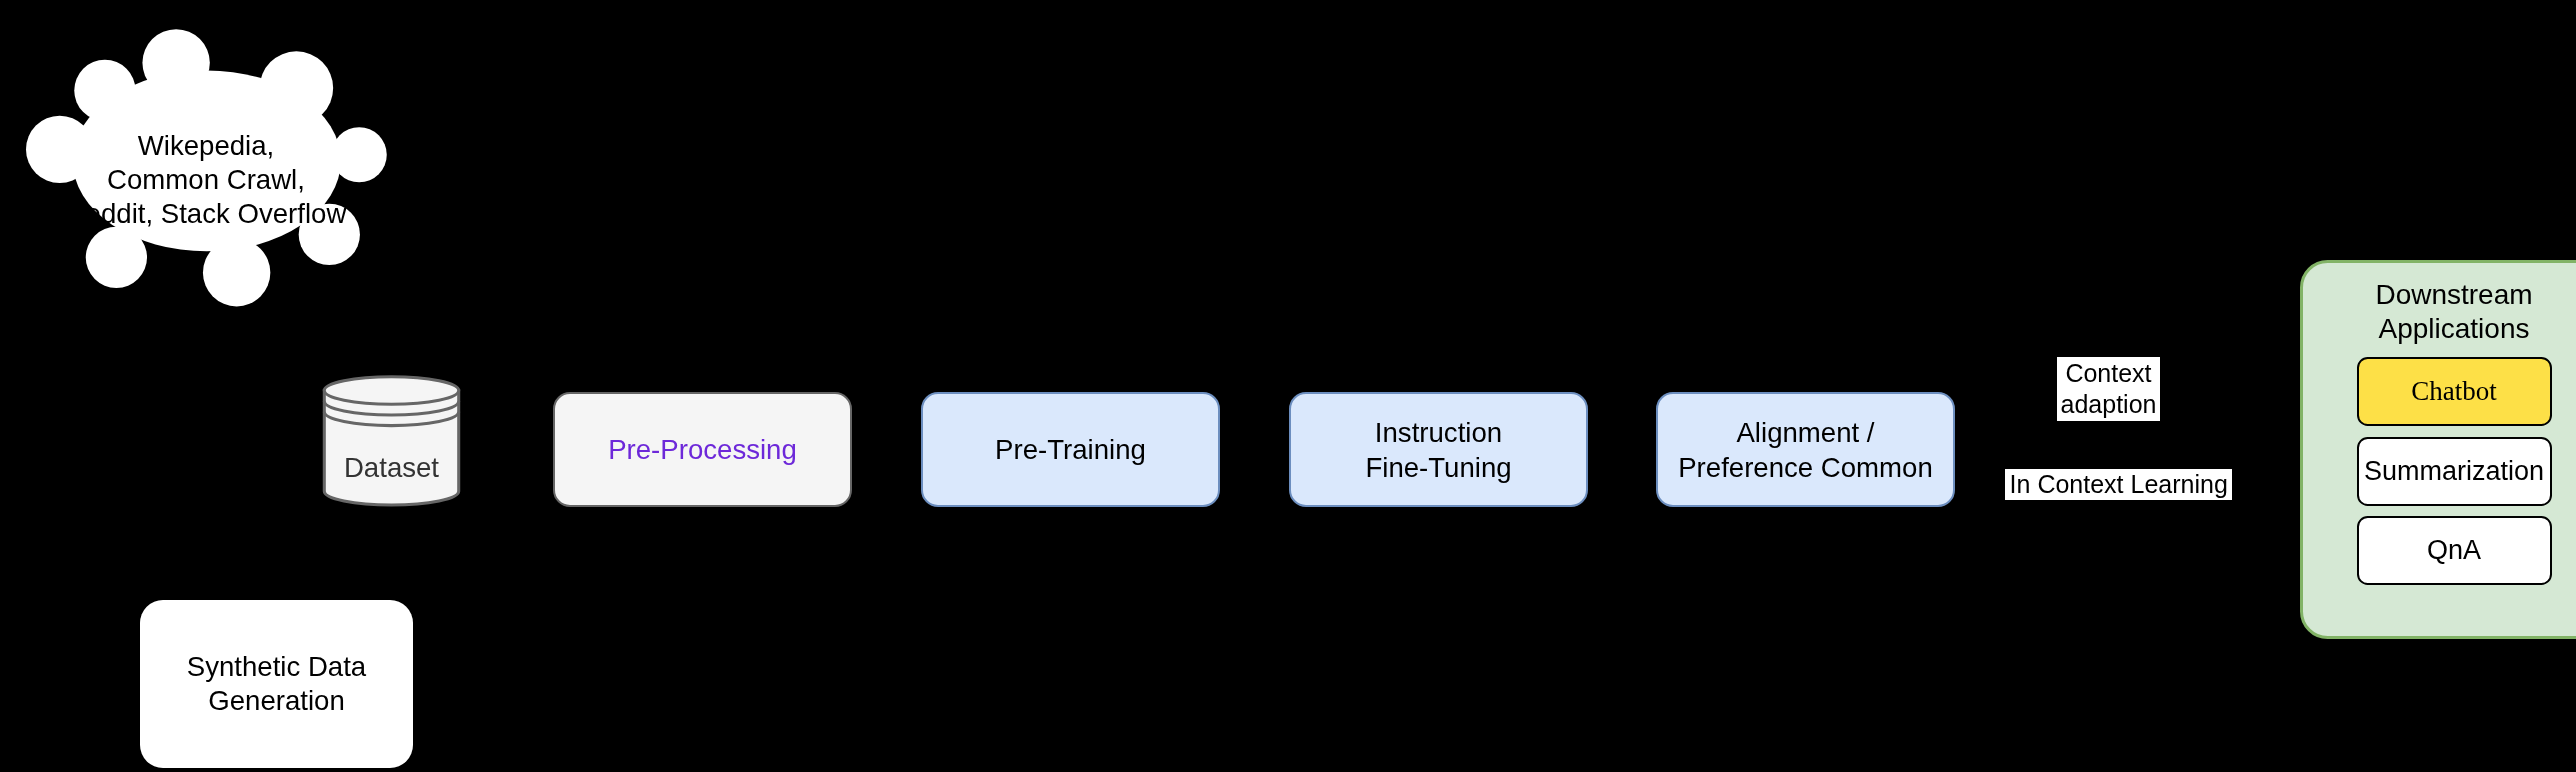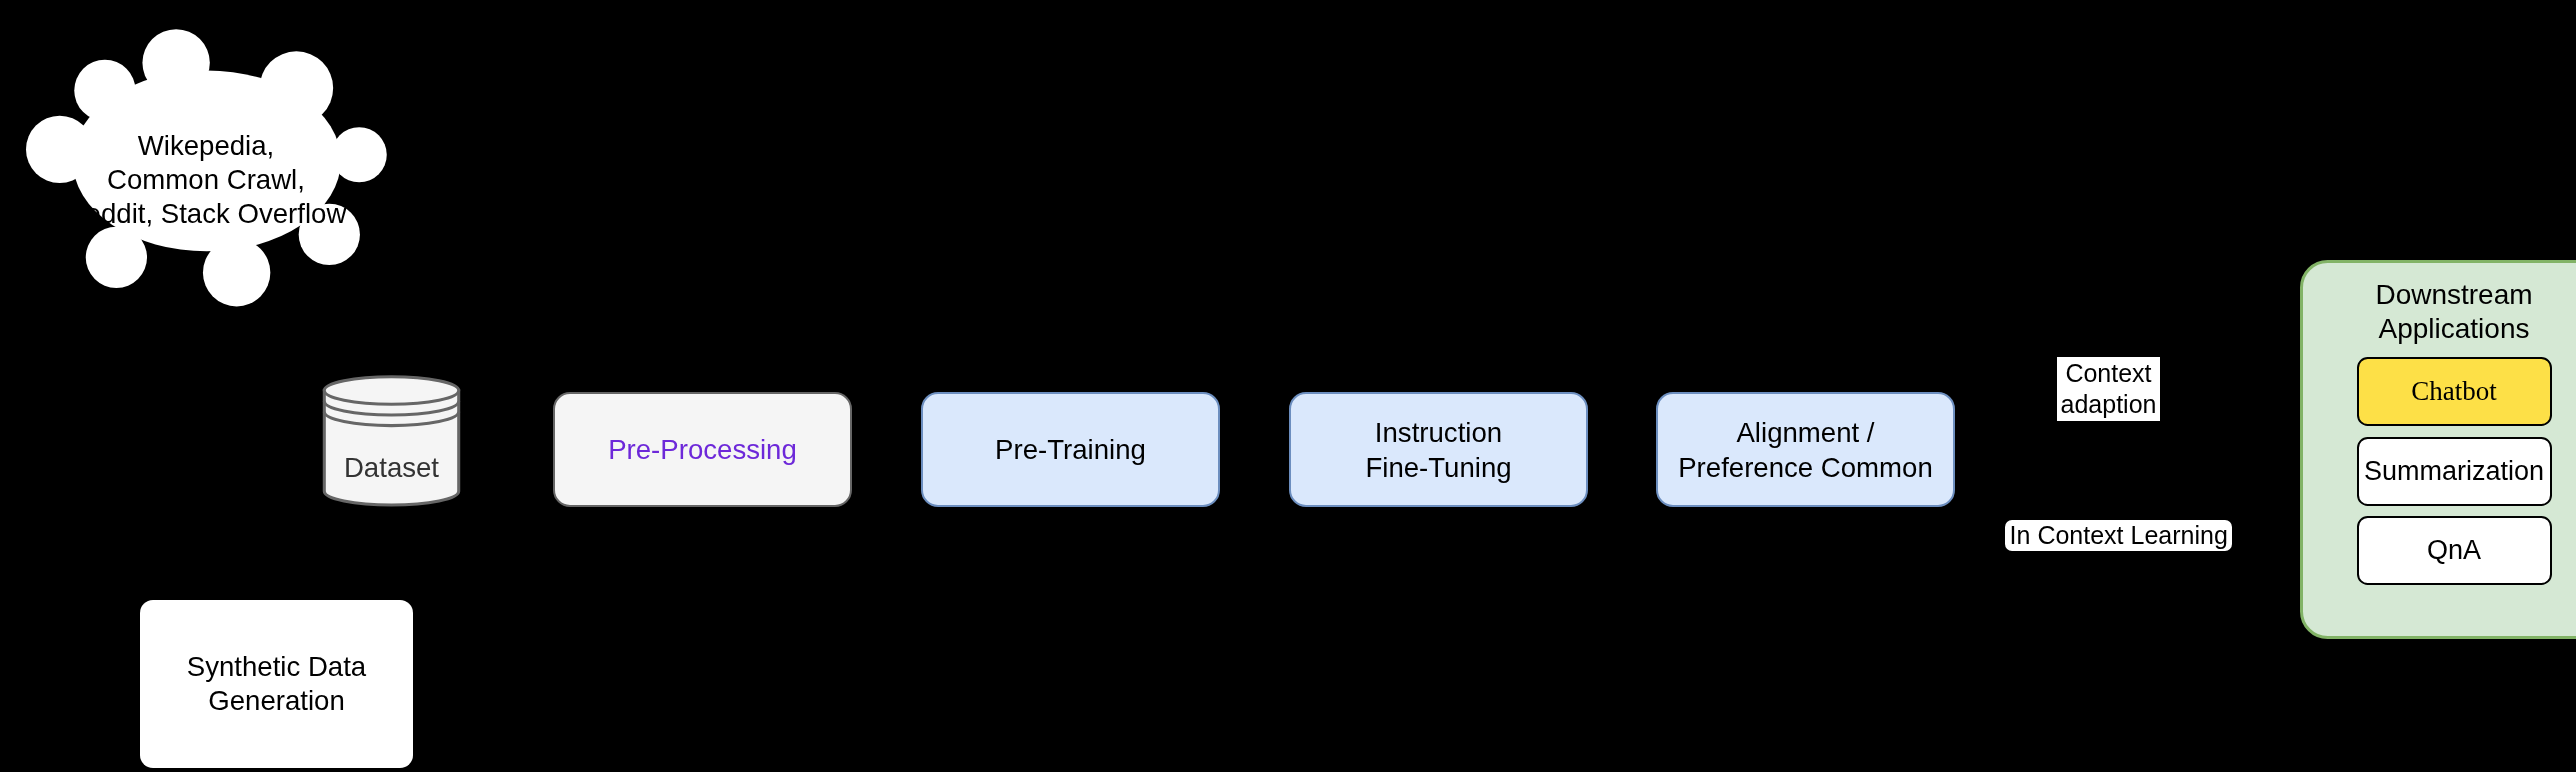--- a/index.html
+++ b/index.html
@@ -29,33 +29,33 @@
   .stage{top:392px;width:299px;height:115px;border:2.3px solid;border-radius:17px;
     box-sizing:border-box;font-size:27.6px;line-height:35px;}
   .stage1{left:553px;}
   .stage2{left:921px;text-align:center;}
   .stage3{left:1289px;}
   .stage4{left:1656px;}
 
   
   .note{background:#ffffff;color:#000000;text-align:center;font-size:25px;}
   .note-domain{left:2057px;top:357px;width:103px;line-height:31px;padding:0.8px 0;}
-  .note-icl{left:2005px;top:520px;white-space:nowrap;line-height:29px;padding:0.8px 4.6px;border-radius:7px;}
+  .note-icl{left:2005px;top:469px;white-space:nowrap;line-height:29px;padding:0.8px 4.6px;}
 
   
   .downstream{left:2300px;top:260px;width:308px;height:379px;border:3.1px solid;
     border-radius:27.6px;box-sizing:border-box;display:flex;flex-direction:column;
     align-items:center;}
   .downstream-title{margin-top:15.3px;text-align:center;font-size:28px;line-height:34px;}
   .app{width:195px;height:69px;border:2.3px solid;border-radius:10.7px;box-sizing:border-box;
     font-size:27px;margin-top:10.7px;}
   .app:first-of-type{margin-top:24.5px;}
 
   
-  .synthetic{left:140px;top:600px;width:273px;height:168px;border-radius:13px;
+  .synthetic{left:140px;top:600px;width:273px;height:168px;border-radius:23px;
     font-size:27.6px;line-height:34px;}
 </style>
 </head>
 <body>
 
 <div class="abs cloud">
   <svg width="362" height="288" viewBox="0 0 472 376">
     <g style="fill: rgb(255, 255, 255);">
       <circle cx="197" cy="52" r="44"></circle>
       <circle cx="354" cy="85" r="48"></circle>

